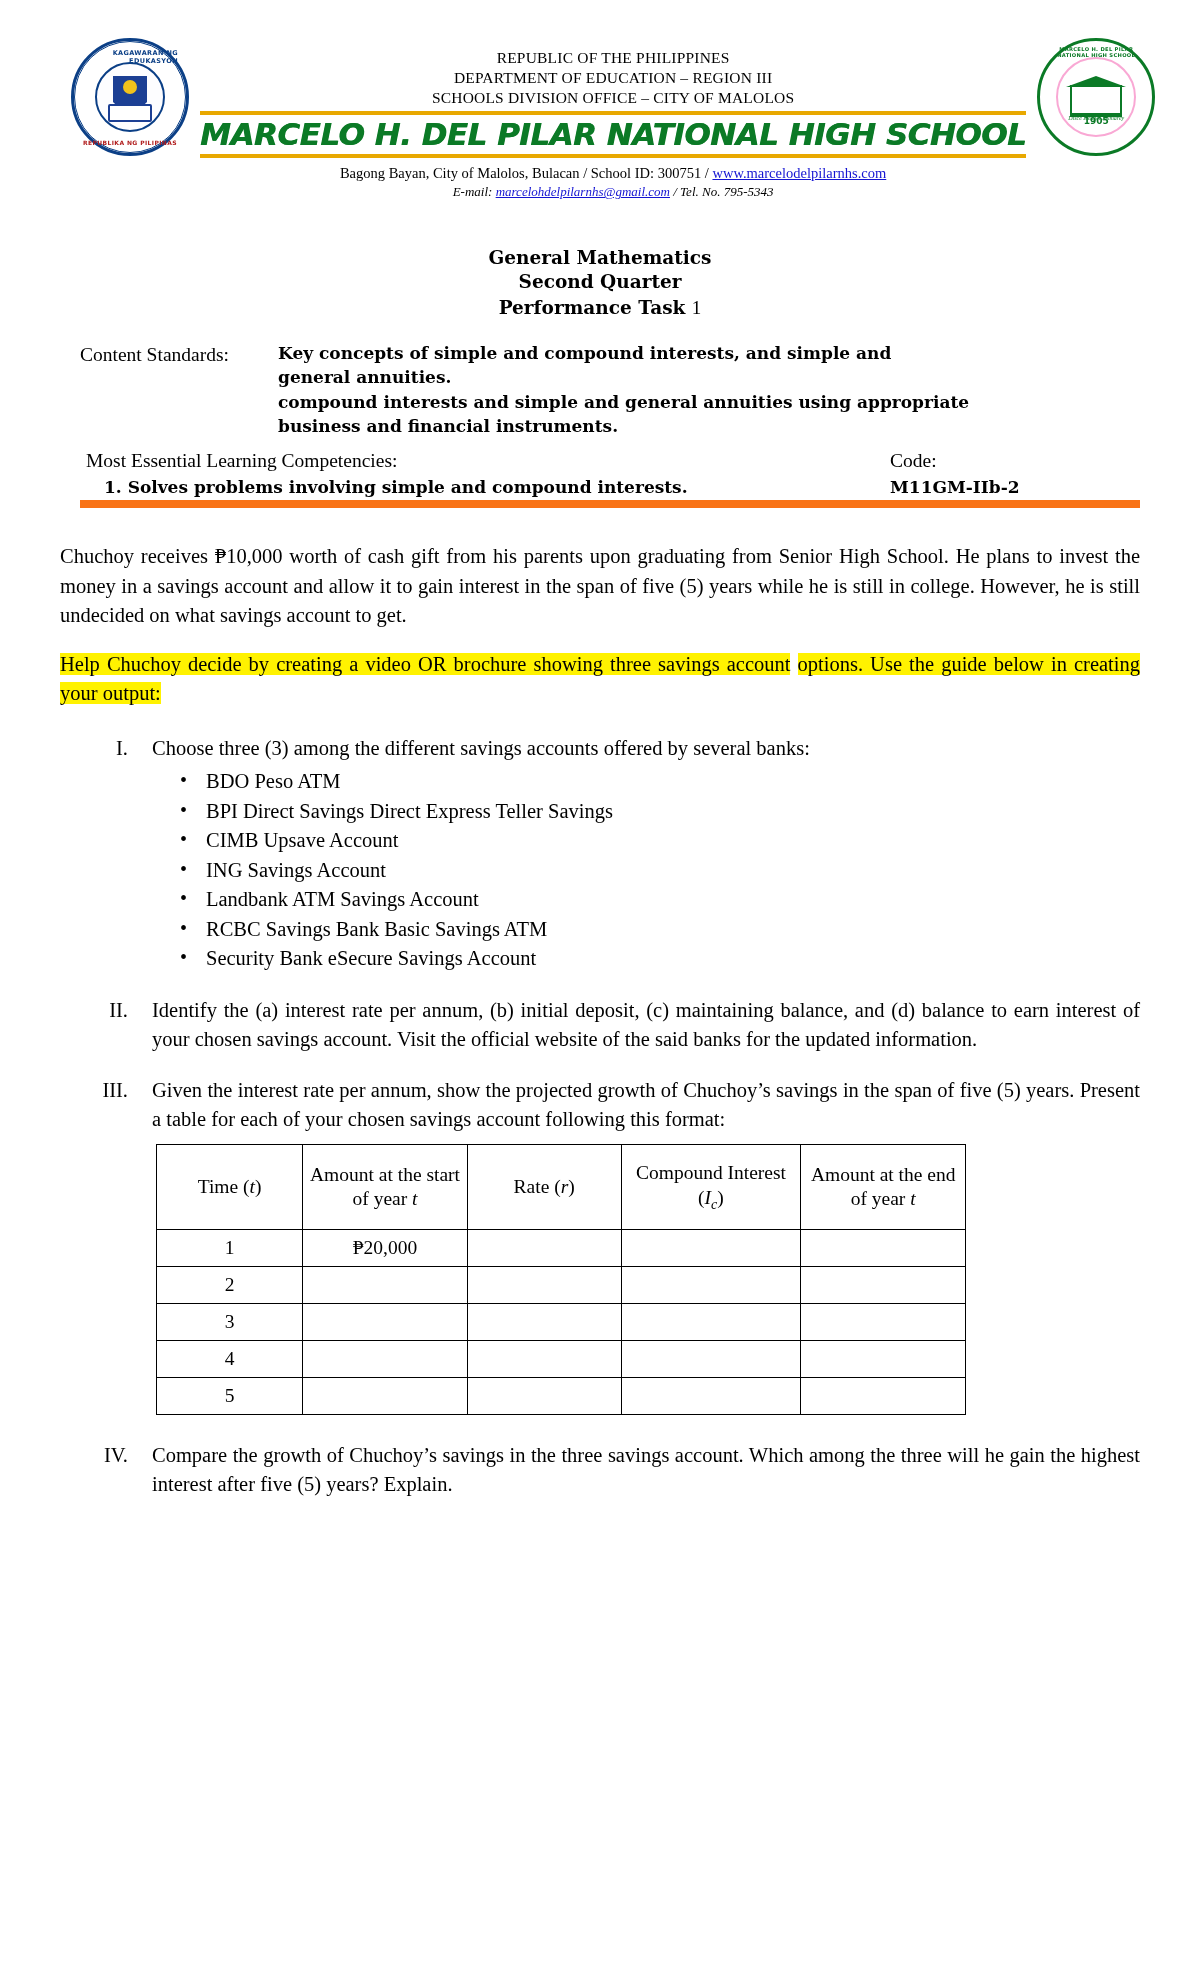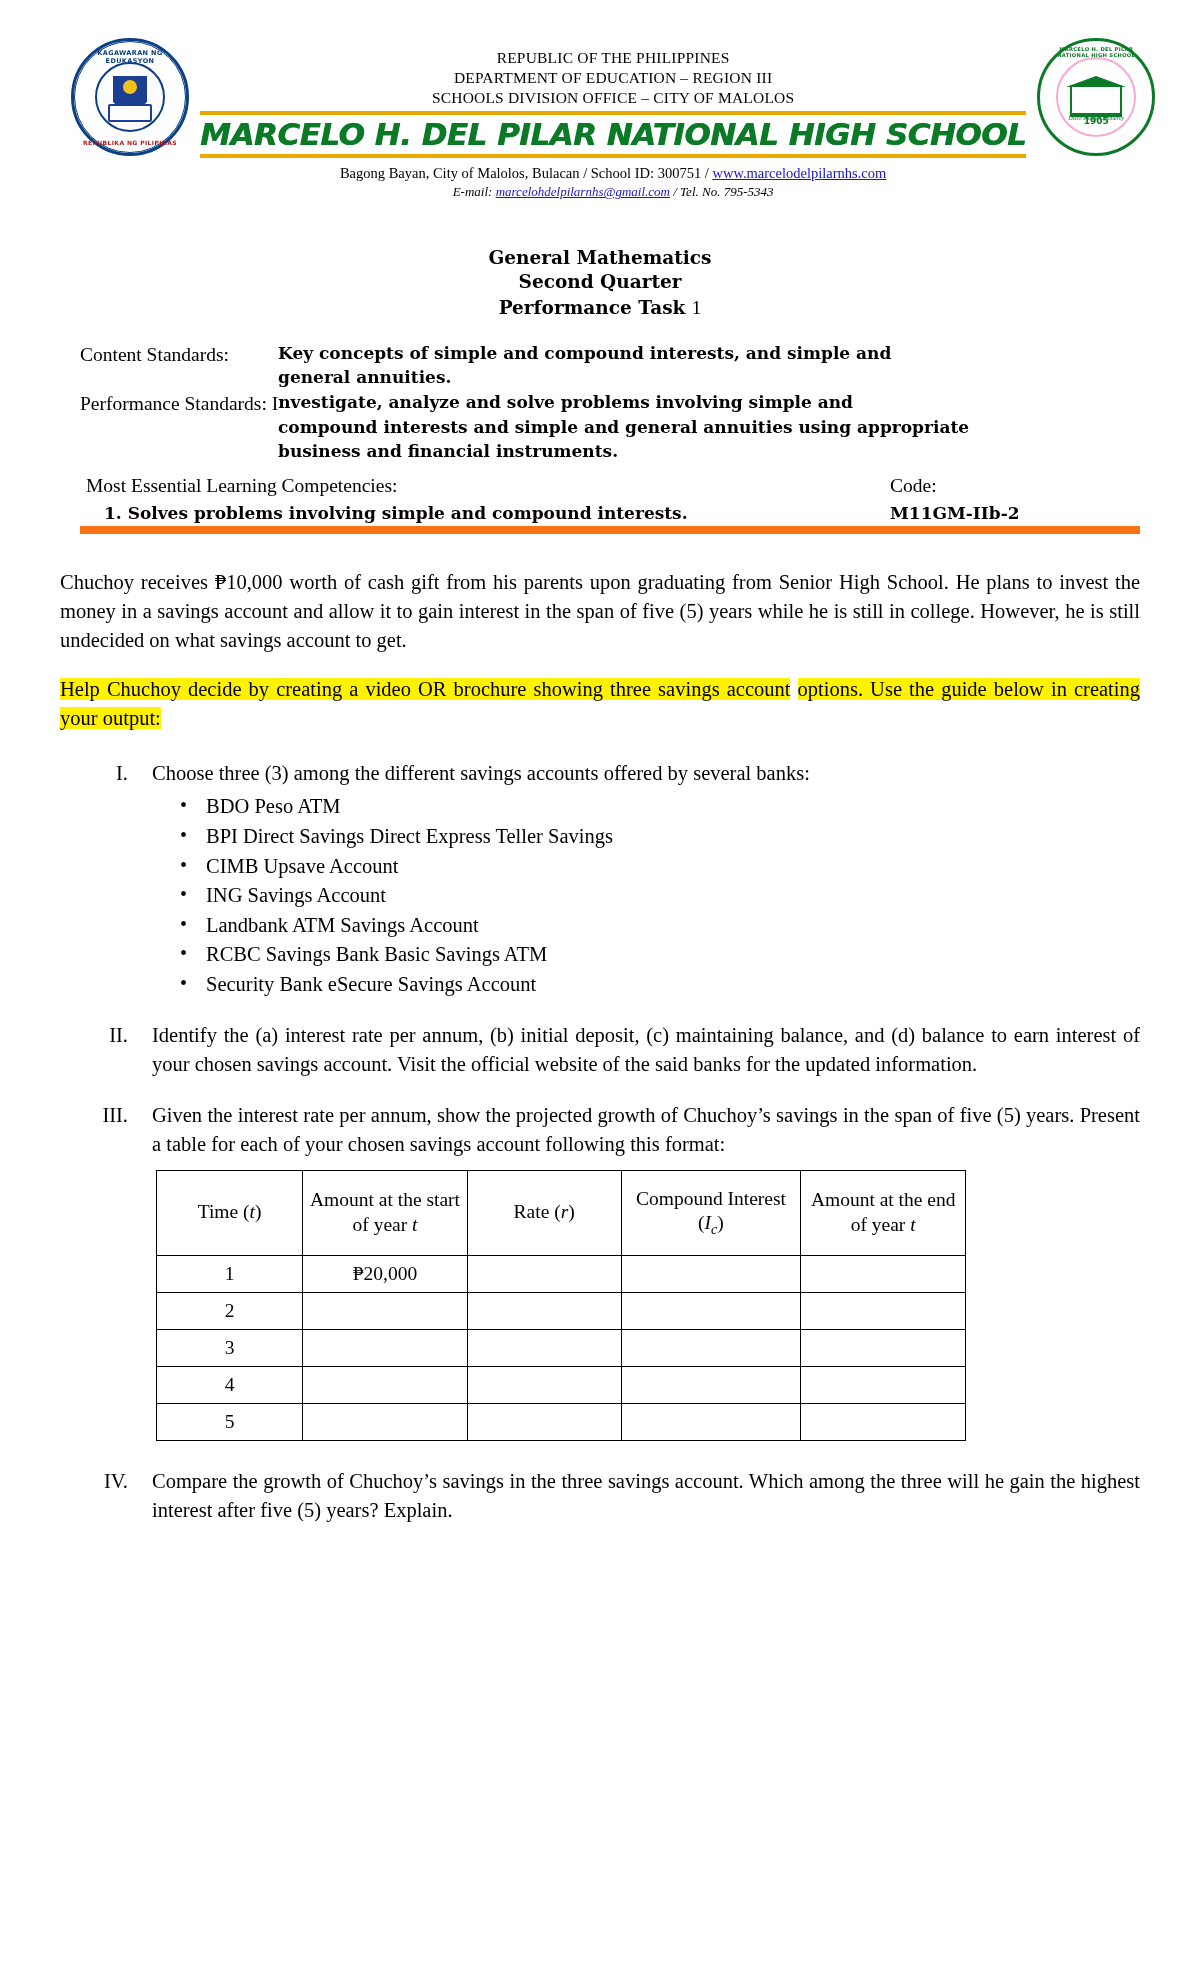--- a/index.html
+++ b/index.html
@@ -116,21 +116,21 @@
     background: #f2c21c;
   }
   .seal-dep .book {
     position: absolute; left: 50%; bottom: 8px; transform: translateX(-50%);
     width: 40px; height: 14px; background: #ffffff;
     border: 2px solid #1c3f94;
     border-radius: 2px;
   }
   .seal-dep .cap-top {
     position: absolute; left: 8px; top: 8px; right: 8px;
-    text-align: center;
+    text-align: right;
     font-family: "DejaVu Sans", sans-serif;
     font-size: 6.5px; font-weight: bold; color: #0b3f86;
     letter-spacing: 0.4px;
   }
   .seal-dep .cap-bot {
     position: absolute; left: 8px; bottom: 7px; right: 8px;
     text-align: center;
     font-family: "DejaVu Sans", sans-serif;
     font-size: 6px; font-weight: bold; color: #b01b1b;
     letter-spacing: 0.4px;
@@ -397,24 +397,20 @@
 
     <div class="std-row">
       <div class="std-label cs">Content Standards:</div>
       <div class="std-value">
         <div>Key concepts of simple and compound interests, and simple and</div>
         <div>general annuities.</div>
       </div>
     </div>
 
     <div class="ps-row">
-      <div style="display:flex;align-items:flex-start;">
-        <span class="ps-inline">Performance Standards: I</span>
-          <span class="std-value">nvestigate, analyze and solve problems involving simple and</span>
-      </div>
       <div class="ps-indent">compound interests and simple and general annuities using appropriate</div>
       <div class="ps-indent">business and financial instruments.</div>
     </div>
 
     <div class="melc-wrap">
       <div class="melc-head">
         <div class="mh-left">Most Essential Learning Competencies:</div>
         <div class="mh-right">Code:</div>
       </div>
       <div class="melc-item">

